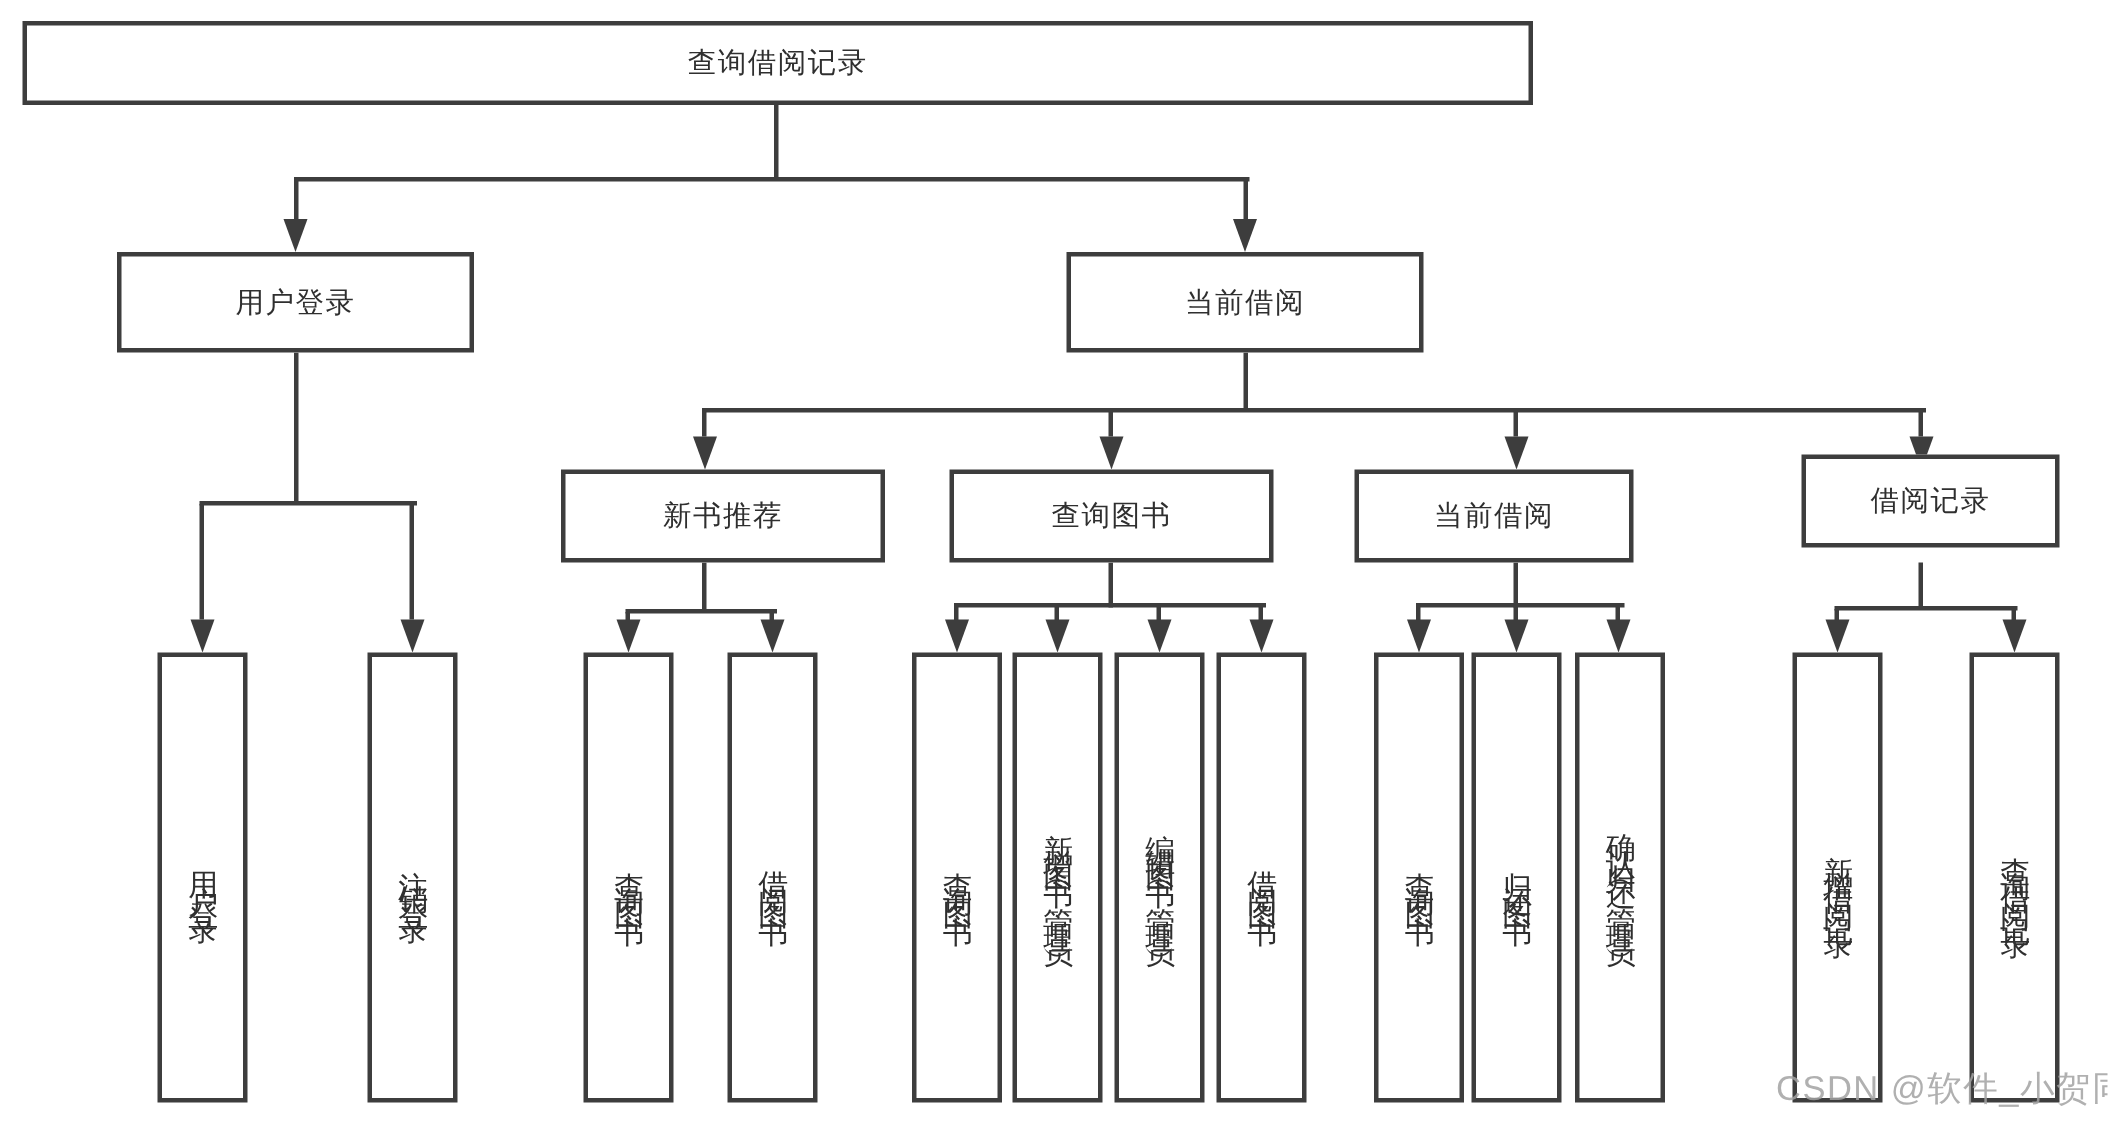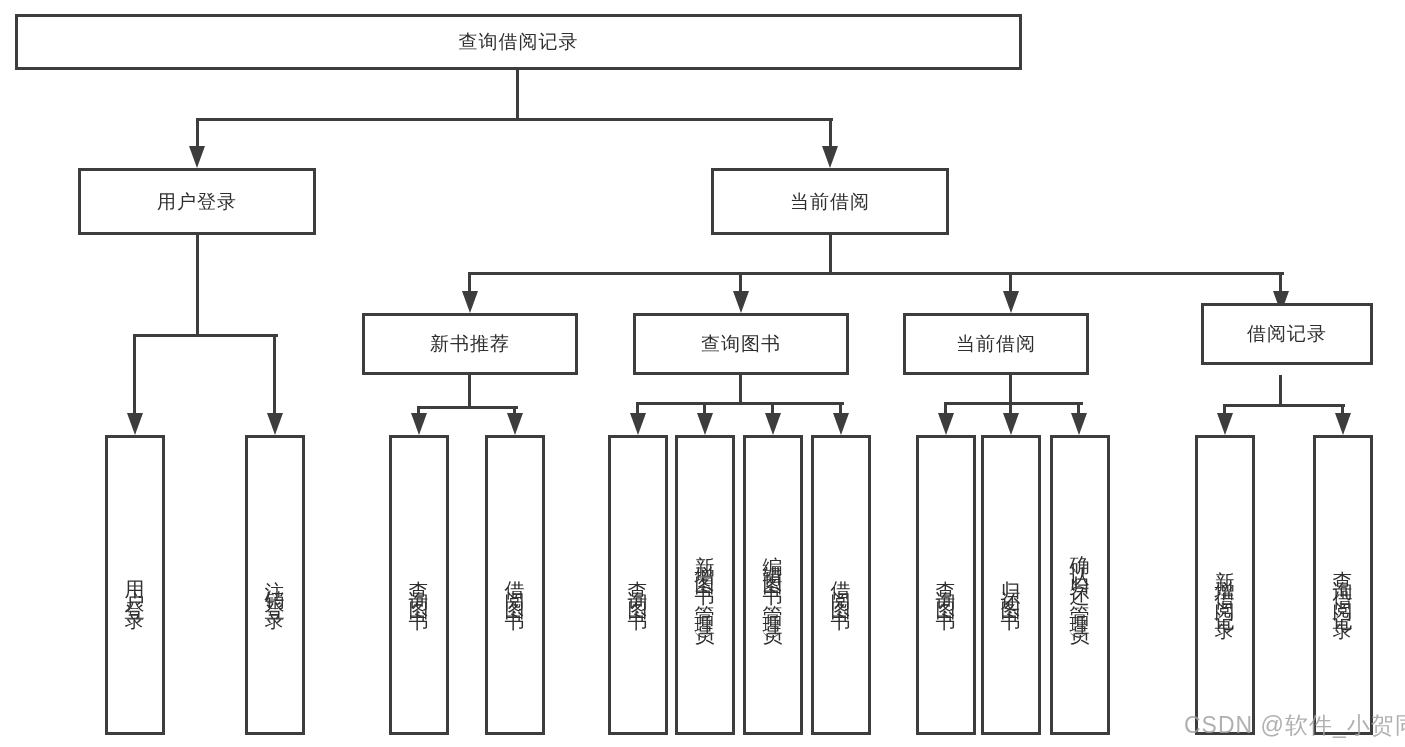--- a/index.html
+++ b/index.html
@@ -62,21 +62,21 @@
 <div class="line" style="left:468px;top:272px;width:816px;height:3px;"></div>
 <div class="line" style="left:468px;top:274px;width:3px;height:17px;"></div>
 <div class="arrow" style="left:462px;top:291px;"></div>
 <div class="line" style="left:739px;top:274px;width:3px;height:17px;"></div>
 <div class="arrow" style="left:733px;top:291px;"></div>
 <div class="line" style="left:1009px;top:274px;width:3px;height:17px;"></div>
 <div class="arrow" style="left:1003px;top:291px;"></div>
 <div class="line" style="left:1279px;top:274px;width:3px;height:17px;"></div>
 <div class="arrow" style="left:1273px;top:291px;"></div>
 
-<div class="box" style="left:362px;top:313px;width:216px;height:62px;">新书推荐</div>
+<div class="box" style="left:374px;top:313px;width:216px;height:62px;">新书推荐</div>
 <div class="box" style="left:633px;top:313px;width:216px;height:62px;">查询图书</div>
 <div class="box" style="left:903px;top:313px;width:186px;height:62px;">当前借阅</div>
 <div class="box" style="left:1173px;top:303px;width:172px;height:62px;margin-left:28px;">借阅记录</div>
 
 <div class="line" style="left:468px;top:375px;width:3px;height:33px;"></div>
 <div class="line" style="left:417px;top:406px;width:101px;height:3px;"></div>
 <div class="line" style="left:417px;top:408px;width:3px;height:6px;"></div>
 <div class="arrow" style="left:411px;top:413px;"></div>
 <div class="line" style="left:513px;top:408px;width:3px;height:6px;"></div>
 <div class="arrow" style="left:507px;top:413px;"></div>

